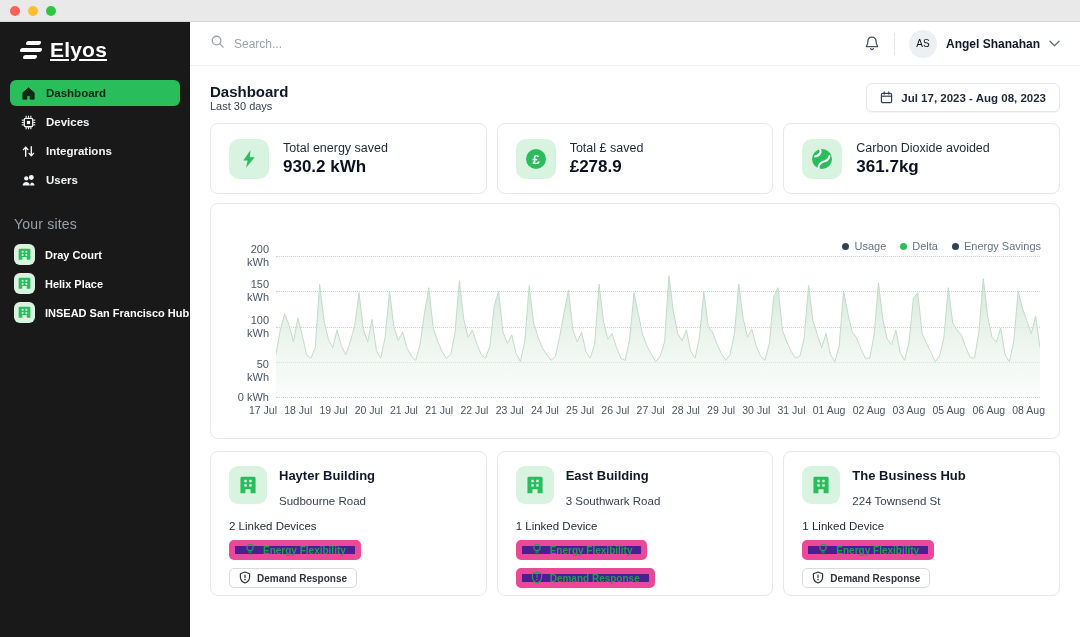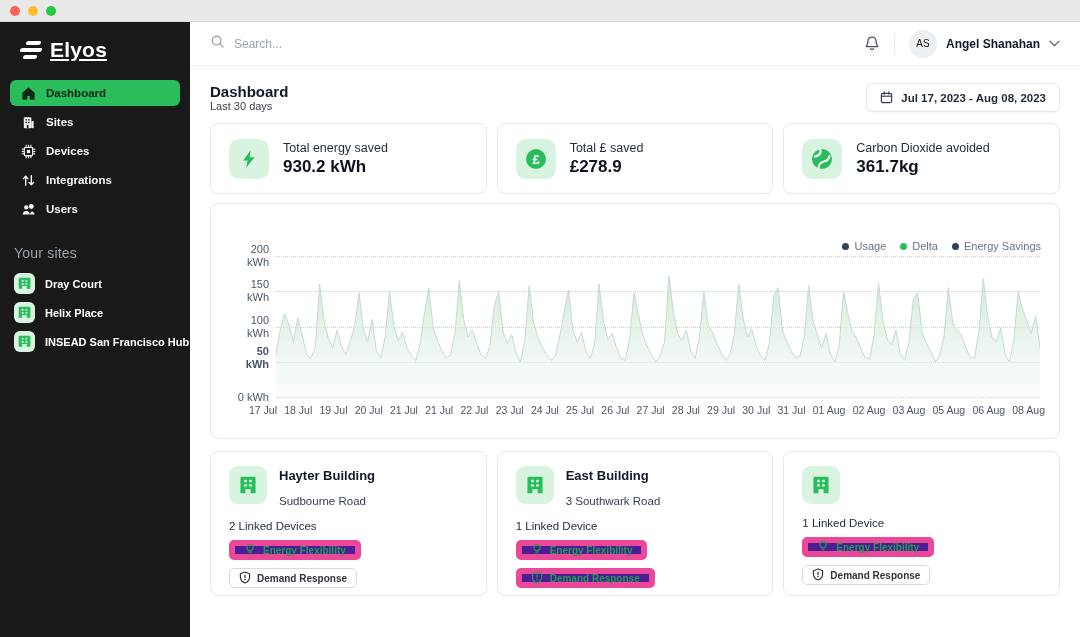--- a/index.html
+++ b/index.html
@@ -109,34 +109,20 @@
         <span class="nav-icon">
           <svg width="15" height="15" viewBox="0 0 16 16">
             <path d="M8 2 L14 7.2 V14 H9.8 V10.2 H6.2 V14 H2 V7.2 Z" fill="#10271a"></path>
           </svg>
         </span>
   <span class="nav-label">Dashboard</span>
       </div>
       <div class="nav-item">
         <span class="nav-icon">
           <svg width="15" height="15" viewBox="0 0 16 16">
-            <rect x="3" y="2.5" width="8" height="11.5" rx="1" fill="#f3f4f6"></rect>
-            <rect x="11" y="6.5" width="2.5" height="7.5" fill="#f3f4f6"></rect>
-            <rect x="4.8" y="4.4" width="1.5" height="1.5" fill="#191919"></rect>
-            <rect x="7.6" y="4.4" width="1.5" height="1.5" fill="#191919"></rect>
-            <rect x="4.8" y="7.2" width="1.5" height="1.5" fill="#191919"></rect>
-            <rect x="7.6" y="7.2" width="1.5" height="1.5" fill="#191919"></rect>
-            <rect x="6.2" y="10.5" width="1.8" height="3.5" fill="#191919"></rect>
-          </svg>
-        </span>
-  <span class="nav-label">Sites</span>
-      </div>
-      <div class="nav-item">
-        <span class="nav-icon">
-          <svg width="15" height="15" viewBox="0 0 16 16">
             <rect x="3.5" y="3.5" width="9" height="9" rx="1.5" fill="none" stroke="#f3f4f6" stroke-width="1.4"></rect>
             <rect x="6.3" y="6.3" width="3.4" height="3.4" fill="#f3f4f6"></rect>
             <g stroke="#f3f4f6" stroke-width="1.2">
               <line x1="5.5" y1="0.8" x2="5.5" y2="3"></line>
               <line x1="8" y1="0.8" x2="8" y2="3"></line>
               <line x1="10.5" y1="0.8" x2="10.5" y2="3"></line>
               <line x1="5.5" y1="13" x2="5.5" y2="15.2"></line>
               <line x1="8" y1="13" x2="8" y2="15.2"></line>
               <line x1="10.5" y1="13" x2="10.5" y2="15.2"></line>
               <line x1="0.8" y1="5.5" x2="3" y2="5.5"></line>
@@ -319,21 +305,21 @@
           <div>kWh</div>
         </div>
         <div class="y-tick" style="top: 35.25px;">
           <div>150</div>
           <div>kWh</div>
         </div>
         <div class="y-tick" style="top: 70.5px;">
           <div>100</div>
           <div>kWh</div>
         </div>
-        <div class="y-tick" style="top: 102px; font-weight: bold;">
+        <div class="y-tick" style="top: 115px;">
           <div>50</div>
           <div>kWh</div>
         </div>
         <div class="y-tick" style="top: 141px;">
           <div>0 kWh</div>
         </div>
       </div>
     <div class="plot" id="plot">
       <svg viewBox="0 0 765 141" preserveAspectRatio="none">
         <defs>
@@ -454,20 +440,24 @@
         <div class="building-head">
       <span class="building-tile">
             <svg width="22" height="22" viewBox="0 0 16 16">
               <path d="M3.5 2 h9 a1 1 0 0 1 1 1 V14 h-3.6 v-3 h-3.8 v3 H2.5 V3 a1 1 0 0 1 1-1 z" fill="#2abd5c"></path>
               <rect x="5.3" y="4.2" width="1.8" height="1.8" fill="#d9f3e1"></rect>
               <rect x="8.9" y="4.2" width="1.8" height="1.8" fill="#d9f3e1"></rect>
               <rect x="5.3" y="7.4" width="1.8" height="1.8" fill="#d9f3e1"></rect>
               <rect x="8.9" y="7.4" width="1.8" height="1.8" fill="#d9f3e1"></rect>
             </svg>
           </span>
+      <span>
+            <div class="building-name">The Business Hub</div>
+      <div class="building-addr">224 Townsend St</div>
+          </span>
     </div>
     <div class="building-devices">1 Linked Device</div>
     <div class="badge-row">
           <span class="badge green">
       <span><svg width="12" height="13" viewBox="0 0 12 13">
                 <circle cx="6" cy="4.6" r="3.1" fill="none" stroke="#1e9e4f" stroke-width="1.2"></circle>
                 <line x1="4.7" y1="9" x2="7.3" y2="9" stroke="#1e9e4f" stroke-width="1.2" stroke-linecap="round"></line>
                 <line x1="5.1" y1="11" x2="6.9" y2="11" stroke="#1e9e4f" stroke-width="1.2" stroke-linecap="round"></line>
               </svg></span>
       <span>Energy Flexibility</span>

